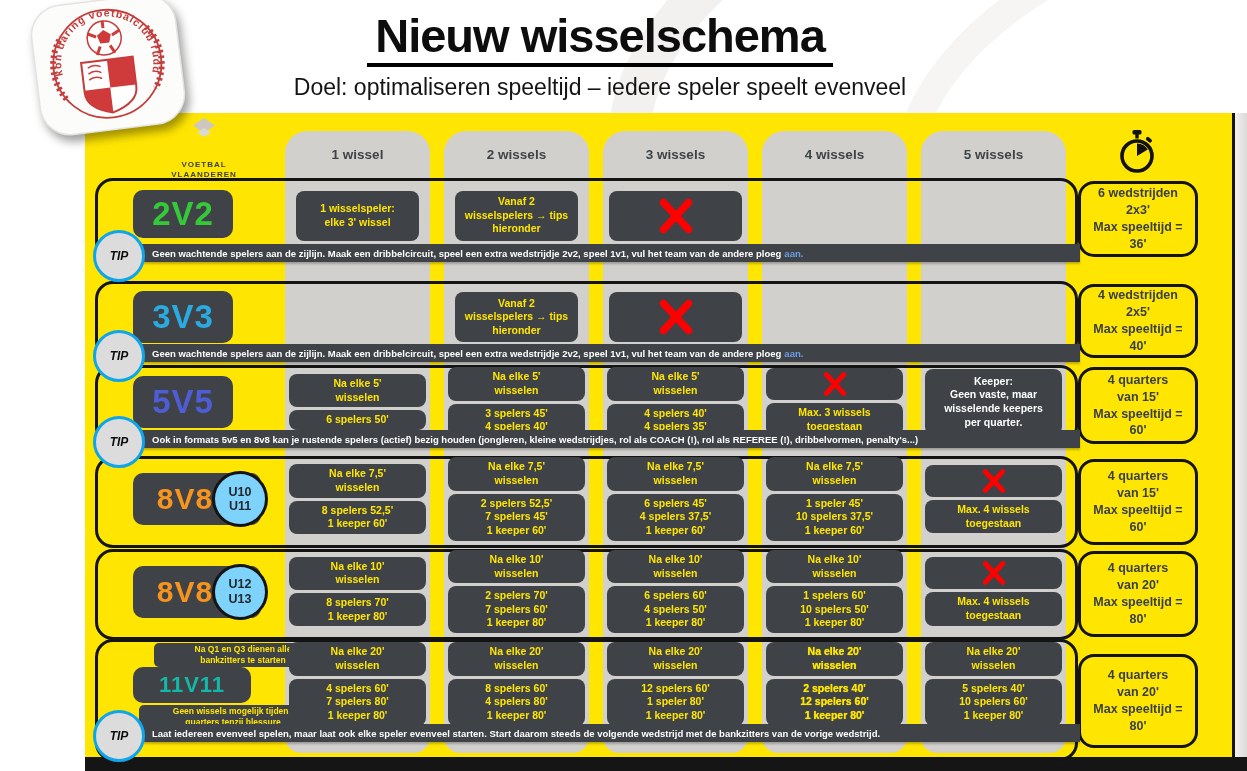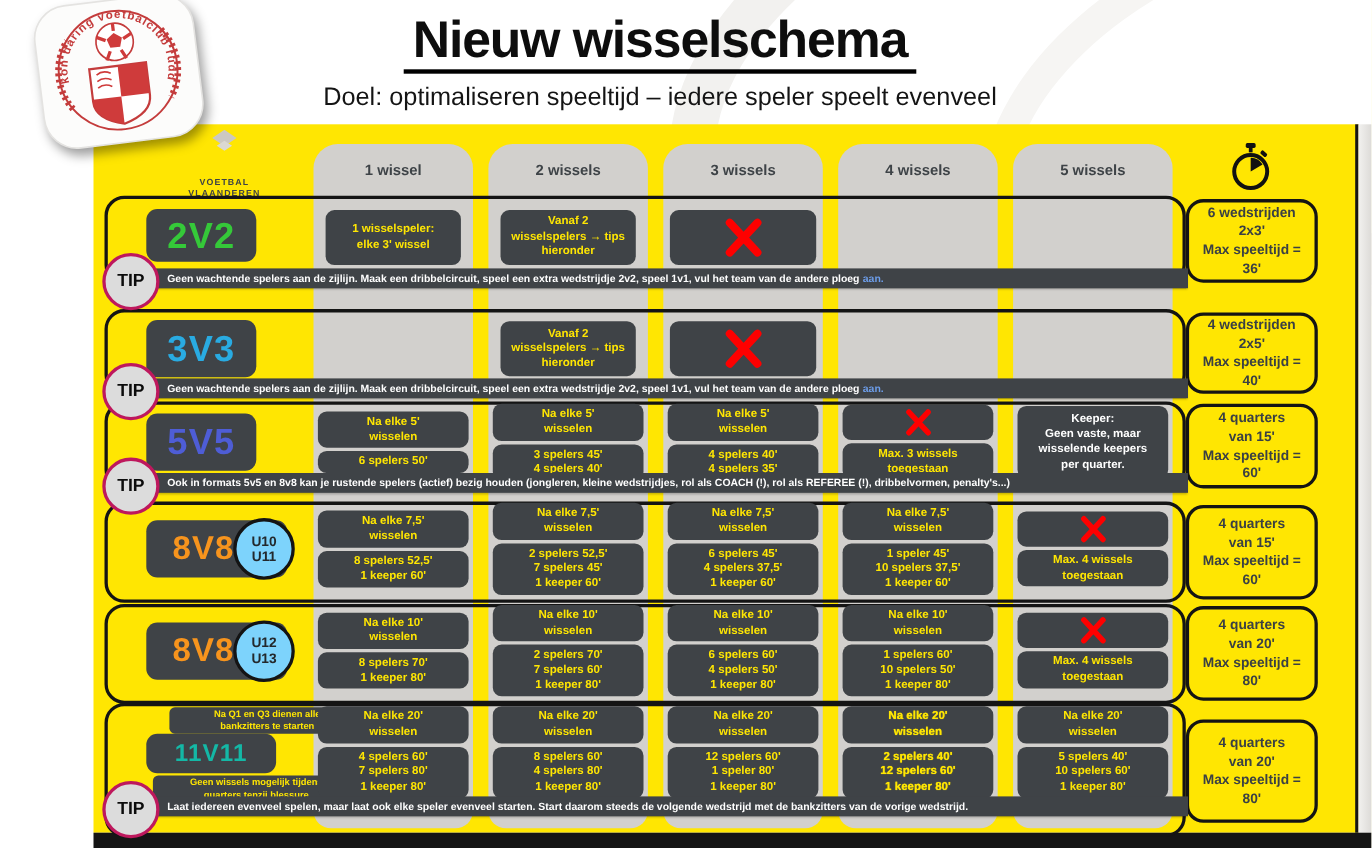--- a/index.html
+++ b/index.html
@@ -37,21 +37,21 @@
   .cellbox.tophalf{min-height:26px;}
   .cellbox.notebox{min-height:60px;color:#fff;}
   .cellbox.xbig{min-height:44px;margin:0 2px;}
   .cellbox.xsmall{min-height:26px;}
   .cellbox.boldtxt{text-shadow:0 0 0.8px #ffe602;}
   .xbig svg{width:46px;height:38px;}
   .xsmall svg{width:34px;height:26px;}
   .timebox{position:absolute;left:1078px;width:114px;background:#ffe602;border:3px solid #141414;border-radius:16px;display:flex;align-items:center;justify-content:center;text-align:center;white-space:pre-line;font-weight:bold;font-size:12.5px;color:#3a4044;line-height:1.35;}
   .tipbar{position:absolute;left:138px;width:928px;height:18px;background:#3f4347;display:flex;align-items:center;padding-left:14px;color:#fff;font-weight:bold;font-size:9.5px;white-space:nowrap;box-shadow:0 2px 2px rgba(0,0,0,0.25);z-index:4;}
   .tipsuffix{color:#6d9eeb;margin-left:3px;}
-  .tipcircle{position:absolute;left:93px;width:46px;height:46px;border-radius:50%;background:#dcdcdc;border:3px solid #be185d;display:flex;align-items:center;justify-content:center;font-weight:bold;font-size:16px;color:#0c0c0c;z-index:5;}
+  .tipcircle{position:absolute;left:93px;width:46px;height:46px;border-radius:50%;background:#dcdcdc;border:3px solid #0ea5e9;display:flex;align-items:center;justify-content:center;font-weight:bold;font-size:12px;color:#0c0c0c;z-index:5;font-style:italic;}
 </style>
 </head>
 <body>
 
 <div class="canvas">
 
   <div class="swoosh s1"></div>
   <div class="swoosh s2"></div>
 
   <div class="page-title"><span class="underline">Nieuw wisselschema</span></div>

